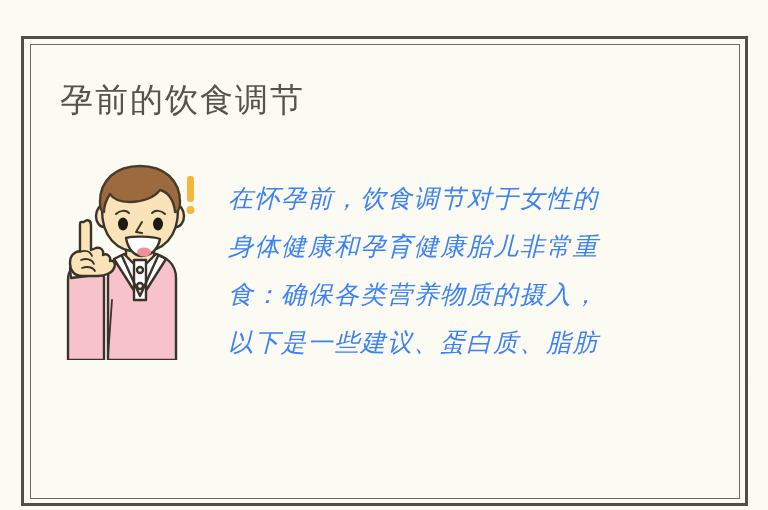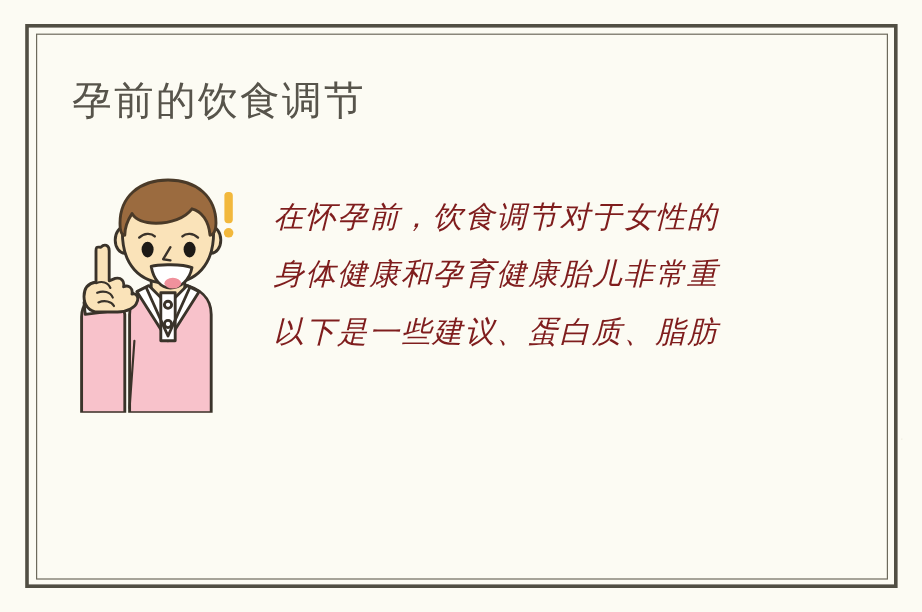--- a/index.html
+++ b/index.html
@@ -12,20 +12,21 @@
     overflow: hidden;
     background: #fcfbf3;
     font-family: "Liberation Sans", sans-serif;
   }
 
   .page {
     position: relative;
     width: 768px;
     height: 380px;
     background: #fcfbf3;
+    margin-top: 16px;
   }
 
   
   .frame-outer {
     position: absolute;
     left: 21px;
     top: 20px;
     width: 727px;
     height: 470px;
     border: 3px solid #514e43;
@@ -69,25 +70,25 @@
   }
 
   
   .body-copy {
     position: absolute;
     left: 228px;
     top: 158px;
     width: 430px;
   }
   .body-line {
-    font-family: Liberation Serif, serif;
+    font-family: Liberation Sans, sans-serif;
     font-size: 25px;
     line-height: 48px;
     height: 48px;
-    color: #7f1d1d;
+    color: #3b82f6;
     letter-spacing: 1.5px;
     white-space: nowrap;
     font-style: italic;
     font-weight: 400;
   }
 
   
   .watermark {
     position: absolute;
     right: 14px;
@@ -164,18 +165,19 @@
       <g>
         <rect x="131" y="16" width="7" height="26" rx="3" fill="#f2b83c"></rect>
         <circle cx="134.5" cy="50" r="4" fill="#f2b83c"></circle>
       </g>
     </svg>
   </div>
 
   <div class="body-copy">
     <div class="body-line">在怀孕前，饮食调节对于女性的</div>
     <div class="body-line">身体健康和孕育健康胎儿非常重</div>
+    <div class="body-line">食：确保各类营养物质的摄入，</div>
     <div class="body-line">以下是一些建议、蛋白质、脂肪</div>
   </div>
 
   <div class="watermark">·</div>
 
 </div>
 
 </body></html>

